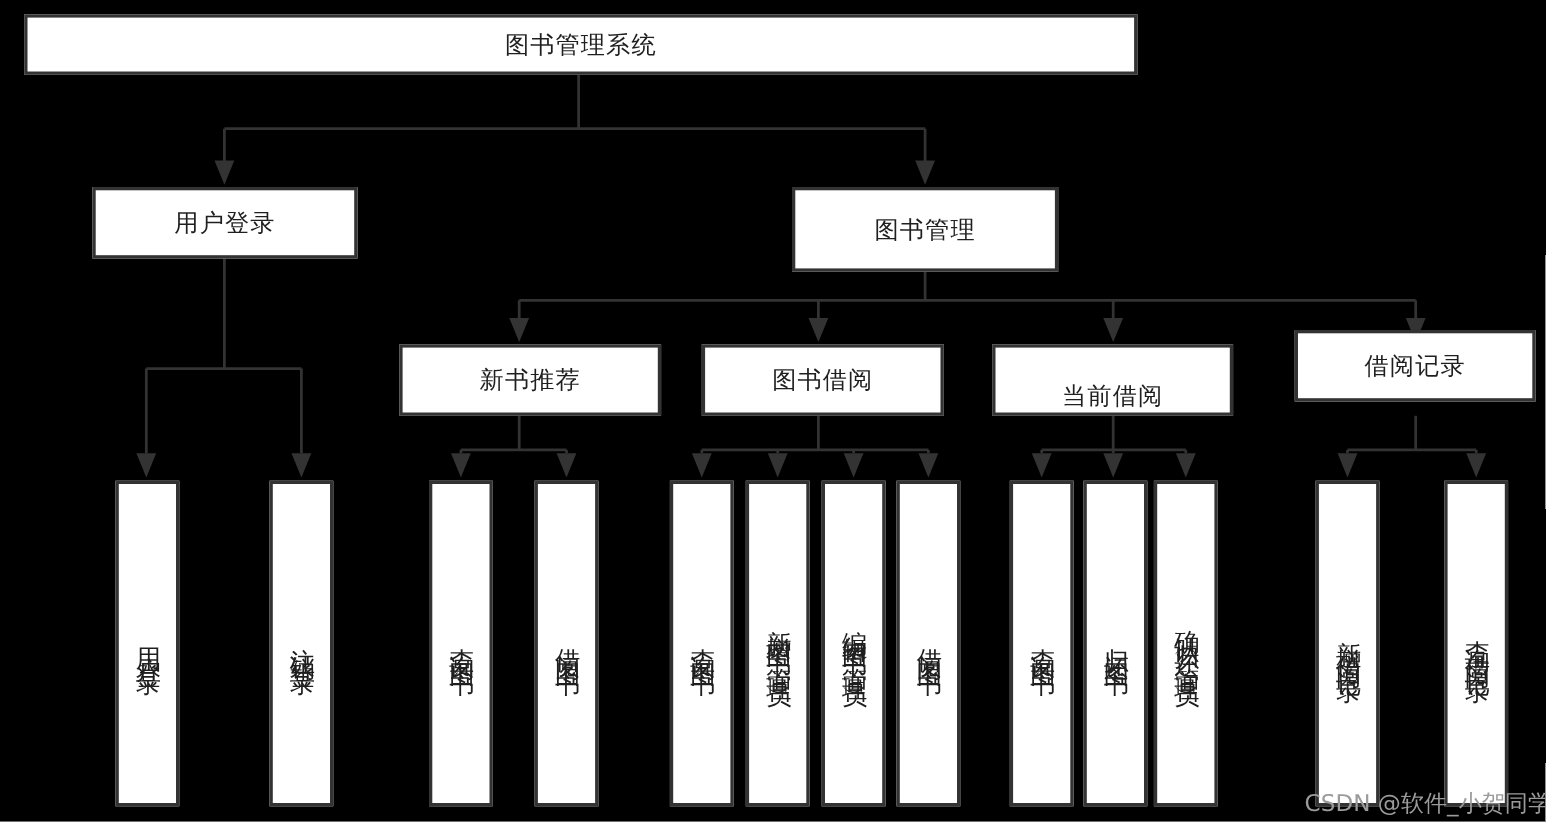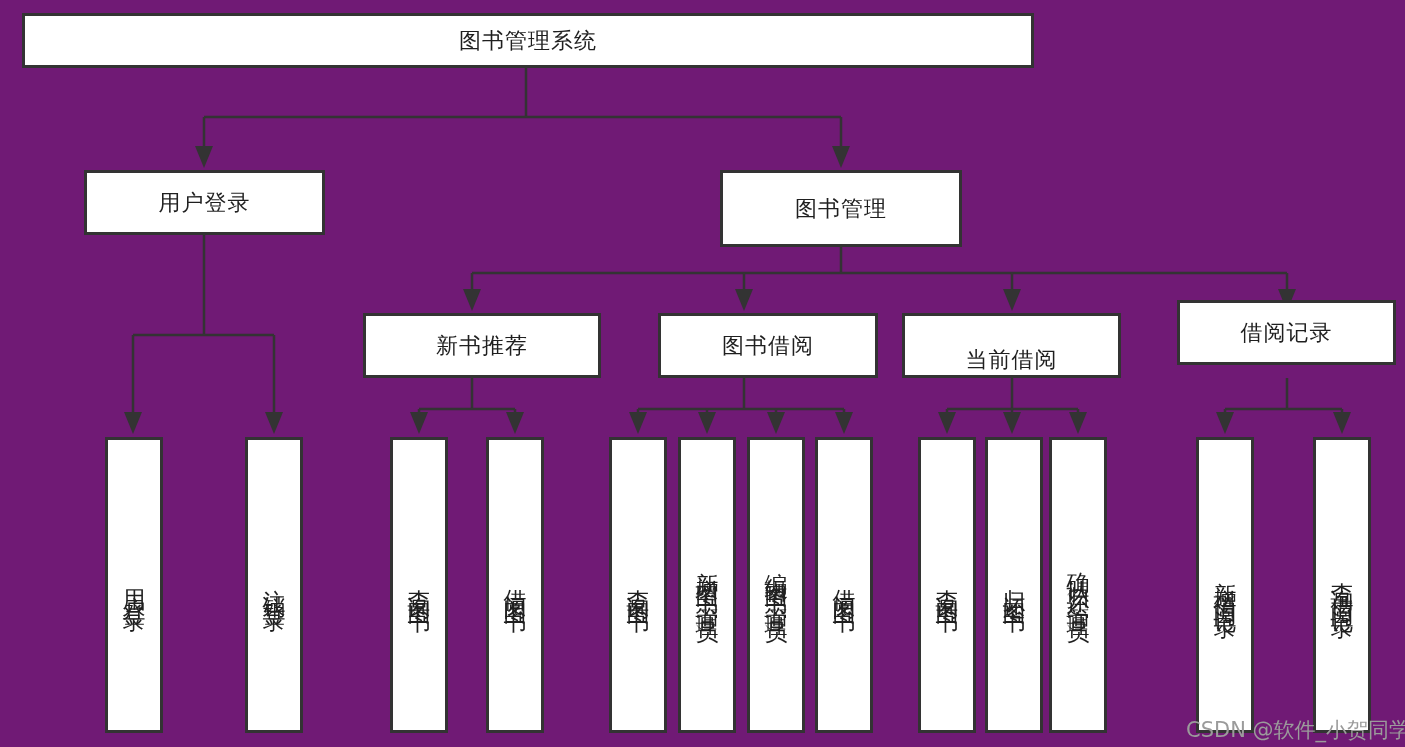--- a/index.html
+++ b/index.html
@@ -1,20 +1,20 @@
 <!DOCTYPE html>
 <html><head>
 <meta charset="utf-8">
 <style>
   html, body { margin: 0; padding: 0; background: #ffffff; }
   #canvas {
     position: relative;
     width: 1405px;
     height: 747px;
-    background: #701a75;
+    background: #000000;
     overflow: hidden;
     font-family: "DejaVu Sans", "Liberation Sans", sans-serif;
     color: #1f1f1f;
   }
   #wires {
     position: absolute;
     left: 0; top: 0;
     width: 1405px; height: 747px;
   }
   .node {
@@ -128,21 +128,21 @@
   <div class="node hnode" style="left:84px; top:170px; width:241px; height:65px;">
     <span class="label">用户登录</span>
   </div>
   <div class="node hnode" style="left:720px; top:170px; width:242px; height:77px;">
     <span class="label">图书管理</span>
   </div>
 
   <div class="node hnode" style="left:363px; top:313px; width:238px; height:65px;">
     <span class="label">新书推荐</span>
   </div>
-  <div class="node hnode" style="left:658px; top:313px; width:220px; height:65px;">
+  <div class="node hnode" style="left:638px; top:313px; width:220px; height:65px;">
     <span class="label">图书借阅</span>
   </div>
   <div class="node hnode" style="left:902px; top:313px; width:219px; height:65px;align-items:flex-end;">
     <span class="label">当前借阅</span>
   </div>
   <div class="node hnode" style="left:1177px; top:300px; width:219px; height:65px;">
     <span class="label">借阅记录</span>
   </div>
 
   <div class="node vnode" style="left:105px; top:437px; width:58px; height:296px;">

